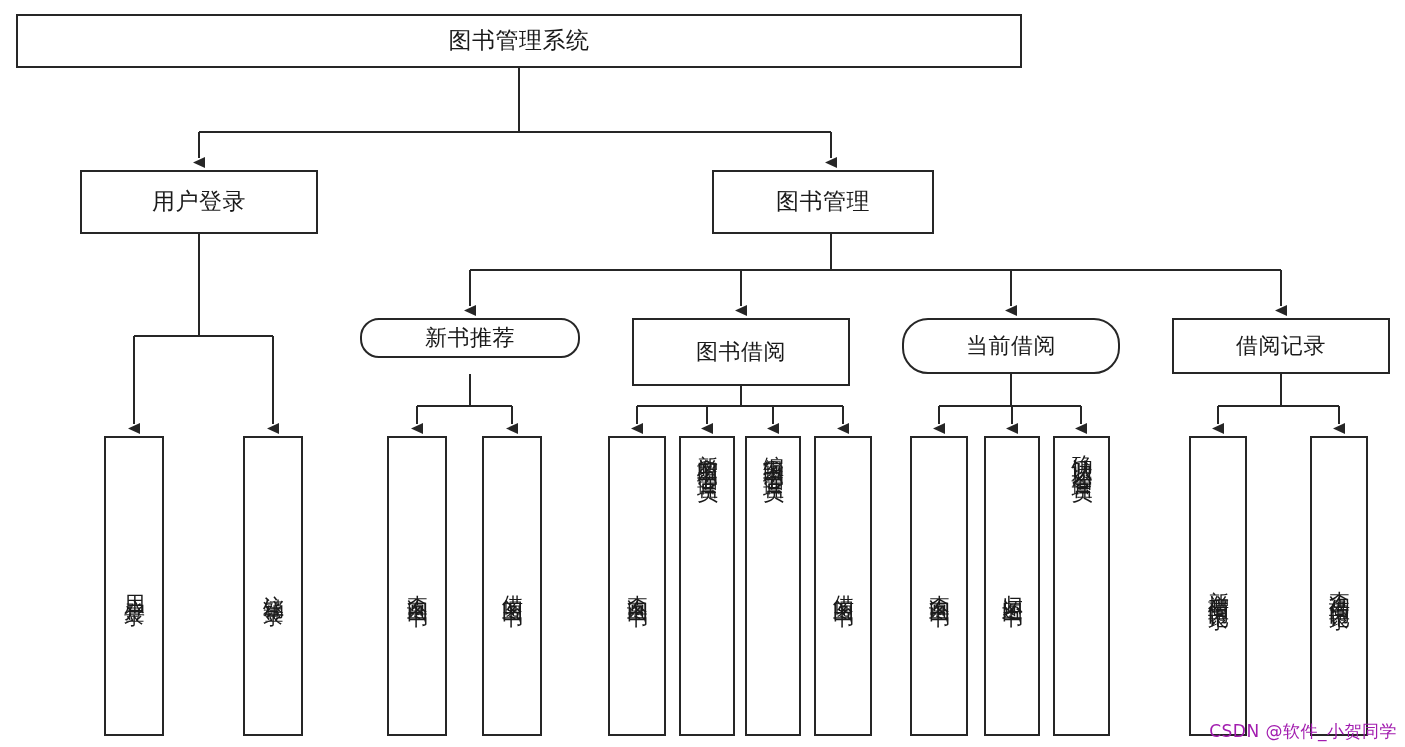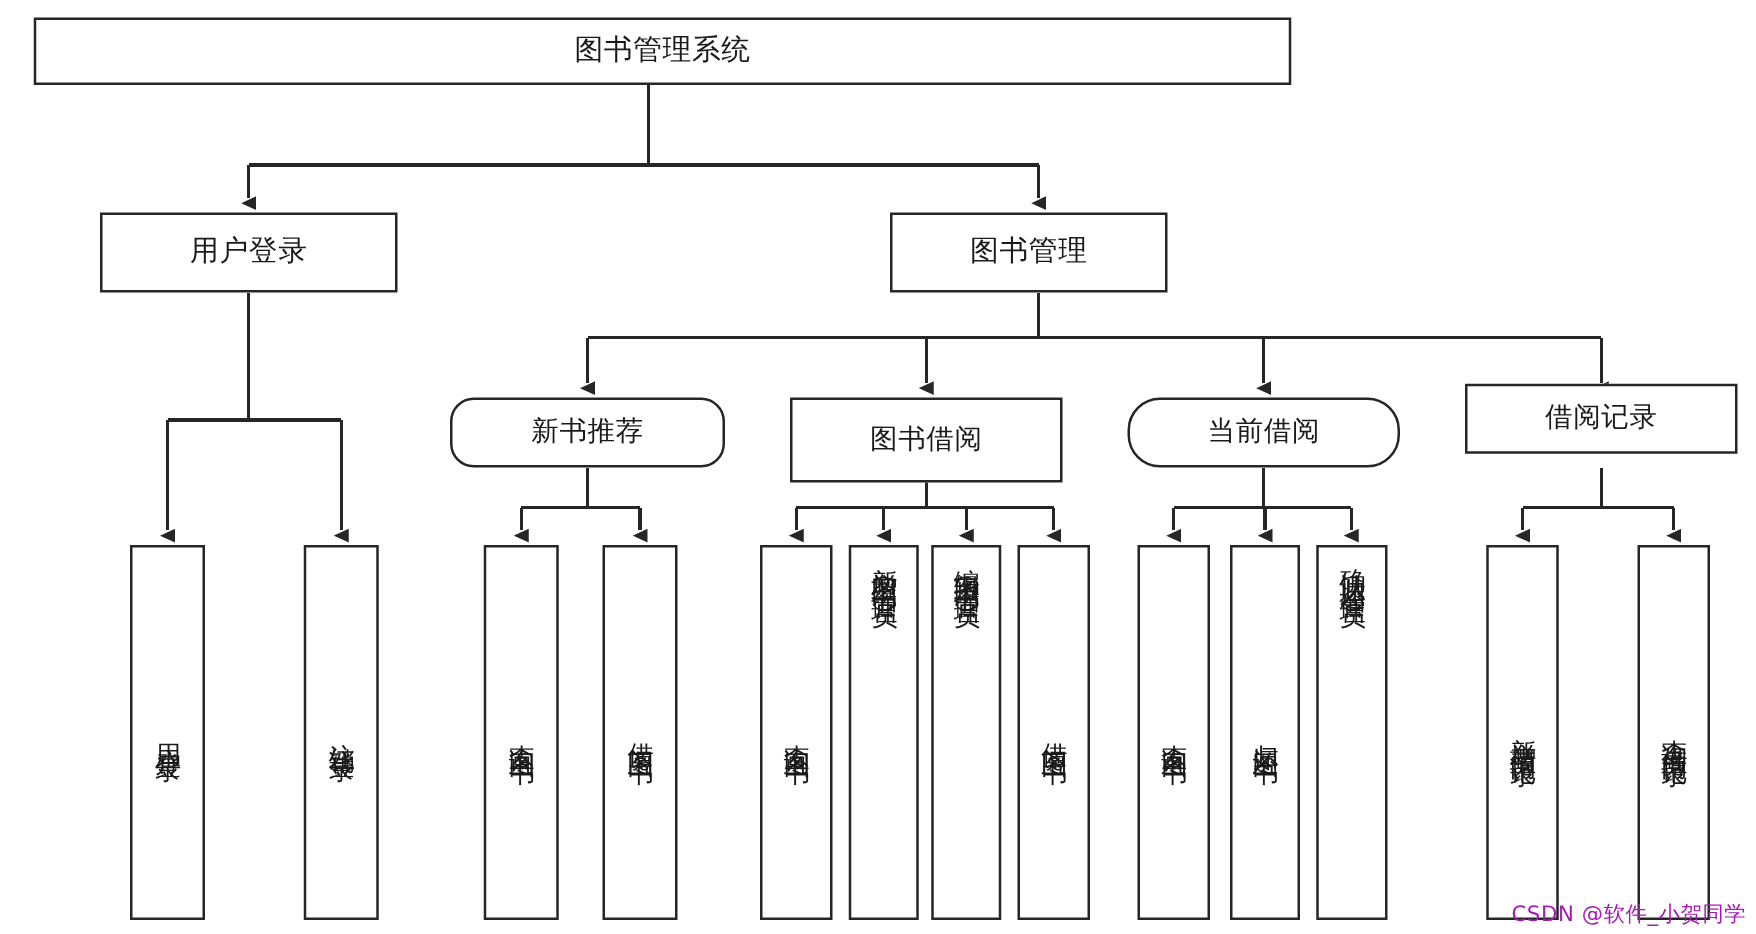--- a/index.html
+++ b/index.html
@@ -124,41 +124,41 @@
       <path d="M1012,406 L1012,424" marker-end="url(#arrow)"></path>
       <path d="M1081,406 L1081,424" marker-end="url(#arrow)"></path>
 
       <path d="M1281,374 L1281,406"></path>
       <path d="M1218,406 L1339,406"></path>
       <path d="M1218,406 L1218,424" marker-end="url(#arrow)"></path>
       <path d="M1339,406 L1339,424" marker-end="url(#arrow)"></path>
     </g>
   </svg>
 
-  <div class="node root" style="left:16px; top:14px; width:1006px; height:54px;margin-left:11px;">
+  <div class="node root" style="left:16px; top:14px; width:1006px; height:54px;">
     <span class="node-label">图书管理系统</span>
   </div>
 
   <div class="node tier1" style="left:80px; top:170px; width:238px; height:64px;">
     <span class="node-label">用户登录</span>
   </div>
   <div class="node tier1" style="left:712px; top:170px; width:222px; height:64px;">
     <span class="node-label">图书管理</span>
   </div>
 
-  <div class="node tier2" style="left:360px; top:318px; width:220px; height:56px;border-radius:19px;">
+  <div class="node tier2" style="left:360px; top:318px; width:220px; height:40px;border-radius:19px;">
     <span class="node-label">新书推荐</span>
   </div>
   <div class="node tier2" style="left:632px; top:318px; width:218px; height:68px;">
     <span class="node-label">图书借阅</span>
   </div>
   <div class="node tier2" style="left:902px; top:318px; width:218px; height:56px;border-radius:26px;">
     <span class="node-label">当前借阅</span>
   </div>
-  <div class="node tier2" style="left:1172px; top:307px; width:218px; height:56px;">
+  <div class="node tier2" style="left:1172px; top:318px; width:218px; height:56px;">
     <span class="node-label">借阅记录</span>
   </div>
 
   <div class="node vertical center-text" style="left:104px; top:436px; width:60px; height:300px;">
     <span class="node-label">用户登录</span>
   </div>
   <div class="node vertical center-text" style="left:243px; top:436px; width:60px; height:300px;">
     <span class="node-label">注销登录</span>
   </div>
 

